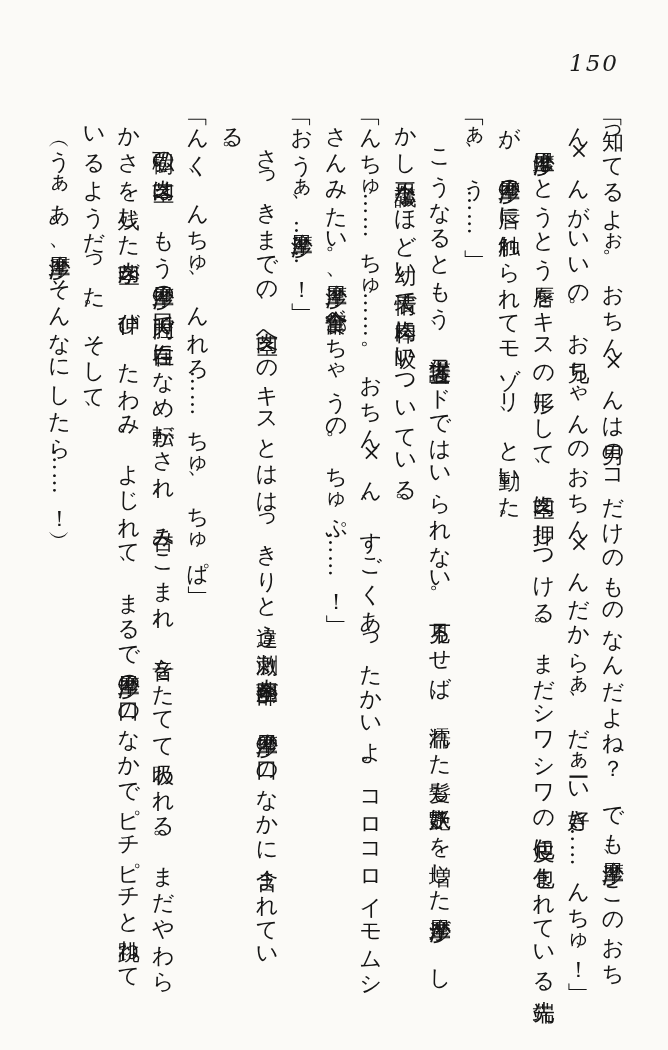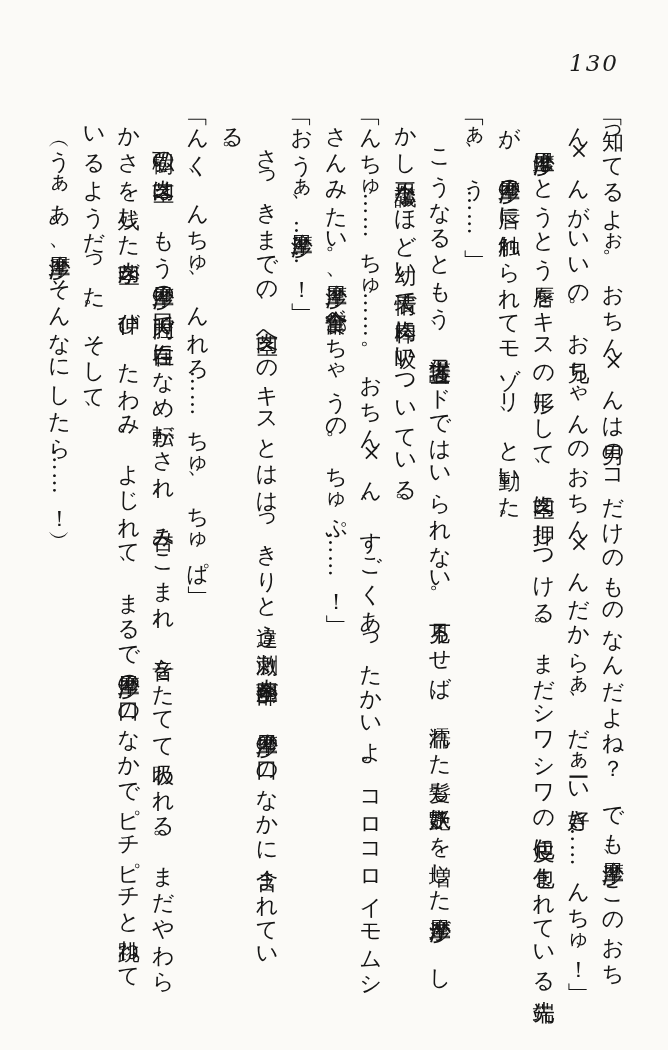--- a/index.html
+++ b/index.html
@@ -44,21 +44,21 @@
   }
   .para.indent {
     text-indent: 1em;
   }
 </style>
 </head>
 <body>
 
 <div class="page">
 
-  <div class="page-number">130</div>
+  <div class="page-number">150</div>
 
   <div class="text-block">
     <p class="para">「知ってるよぉ。おちん×んは男のコだけのものなんだよね？　でも摩里沙、このおちん×んがいいの。お兄ちゃんのおちん×んだからぁ、だぁーい好き……んちゅ！」</p>
     <p class="para indent">摩里沙はとうとう唇をキスの形にして、肉茎に押しつける。まだシワシワの包皮に包まれている先端が、摩里沙の唇に触れられてモゾリ、と動いた。</p>
     <p class="para">「ぁ、う……」</p>
     <p class="para indent">こうなるともう、保護者モードではいられない。見下ろせば、濡れた髪も妖艶さを増した摩里沙が、しかし不思議なほど幼い表情で肉棒に吸いついている。</p>
     <p class="para">「んちゅ……ちゅ……。おちん×ん、すごくあったかいよ。コロコロイモムシさんみたい。摩里沙、全部食べちゃうの。ちゅぷ……！」</p>
     <p class="para">「おうぁ、摩里沙……！」</p>
     <p class="para indent">さっきまでの、肉茎へのキスとははっきりと違う刺激。肉茎全部が、摩里沙の口のなかに含まれている。</p>
     <p class="para">「んく、んちゅ、んれろ……ちゅ、ちゅぱ」</p>

